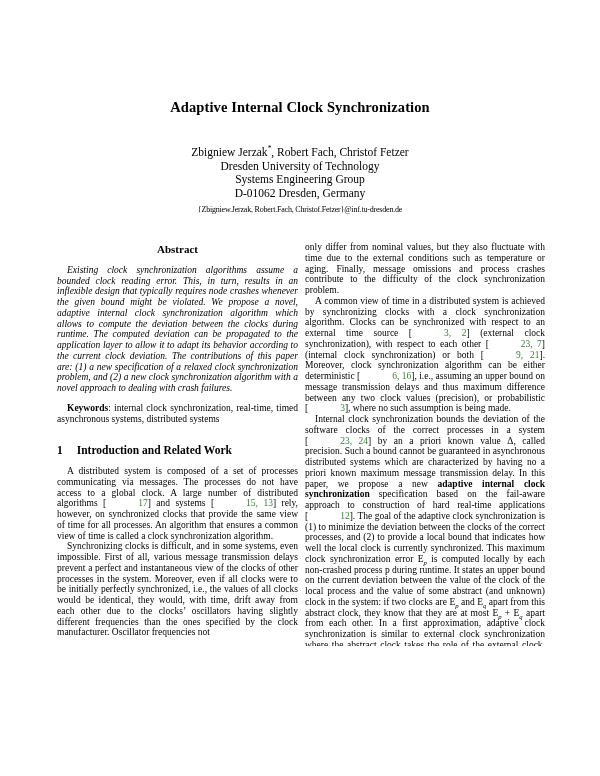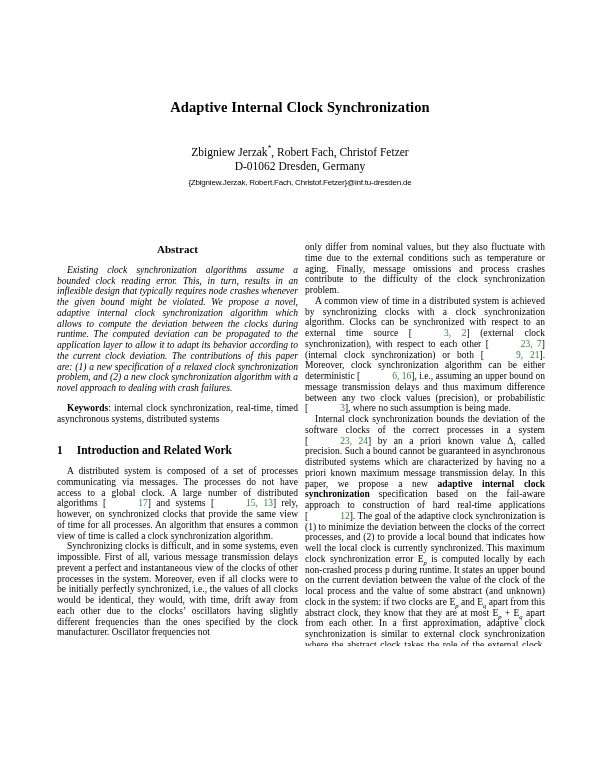--- a/index.html
+++ b/index.html
@@ -3,21 +3,21 @@
 <meta charset="utf-8">
 <style>
   html,body{margin:0;padding:0;background:#ffffff;}
   body{width:600px;height:776px;font-family:"Liberation Serif",serif;color:#000;}
   .page{position:relative;width:600px;height:646px;background:#fff;overflow:hidden;}
 
   .title{position:absolute;top:99px;left:0;width:600px;text-align:center;
          font-size:14.5px;font-weight:bold;letter-spacing:.1px;}
   .authors{position:absolute;top:146px;left:0;width:600px;text-align:center;
            font-size:11.5px;line-height:13.5px;}
-  .email{font-family:Liberation Sans, sans-serif;
+  .email{font-family:Liberation Serif, serif;
          font-size:8px;margin-top:3px;letter-spacing:-0.2px;}
 
   .col{position:absolute;top:242px;width:241px;font-size:9.5px;
        line-height:10.75px;text-align:justify;}
   .col-left{left:57px;}
   .col-right{left:305px;width:240px;}
 
   .abstract-heading{text-align:center;font-weight:bold;font-size:11px;
                     margin:2px 0 10px 0;}
   .abstract-body{font-style:italic;}
@@ -42,20 +42,22 @@
 </style>
 </head>
 <body>
 
 <div class="page">
 
   <div class="title">Adaptive Internal Clock Synchronization</div>
 
   <div class="authors">
     <div><span>Zbigniew Jerzak</span><span class="run-sup">*</span><span>, Robert Fach, Christof Fetzer</span></div>
+    <div>Dresden University of Technology</div>
+    <div>Systems Engineering Group</div>
     <div>D-01062 Dresden, Germany</div>
     <div class="email">{Zbigniew.Jerzak, Robert.Fach, Christof.Fetzer}@inf.tu-dresden.de</div>
   </div>
 
   <div class="col col-left">
     <div class="abstract-heading">Abstract</div>
     <div class="abstract-body">
       <p>Existing clock synchronization algorithms assume a bounded clock reading error. This, in turn, results in an inflexible design that typically requires node crashes whenever the given bound might be violated. We propose a novel, adaptive internal clock synchronization algorithm which allows to compute the deviation between the clocks during runtime. The computed deviation can be propagated to the application layer to allow it to adapt its behavior according to the current clock deviation. The contributions of this paper are: (1) a new specification of a relaxed clock synchronization problem, and (2) a new clock synchronization algorithm with a novel approach to dealing with crash failures.</p>
     </div>
     <p class="kw"><span class="run-b">Keywords</span><span>: internal clock synchronization, real-time, timed asynchronous systems, distributed systems</span></p>

